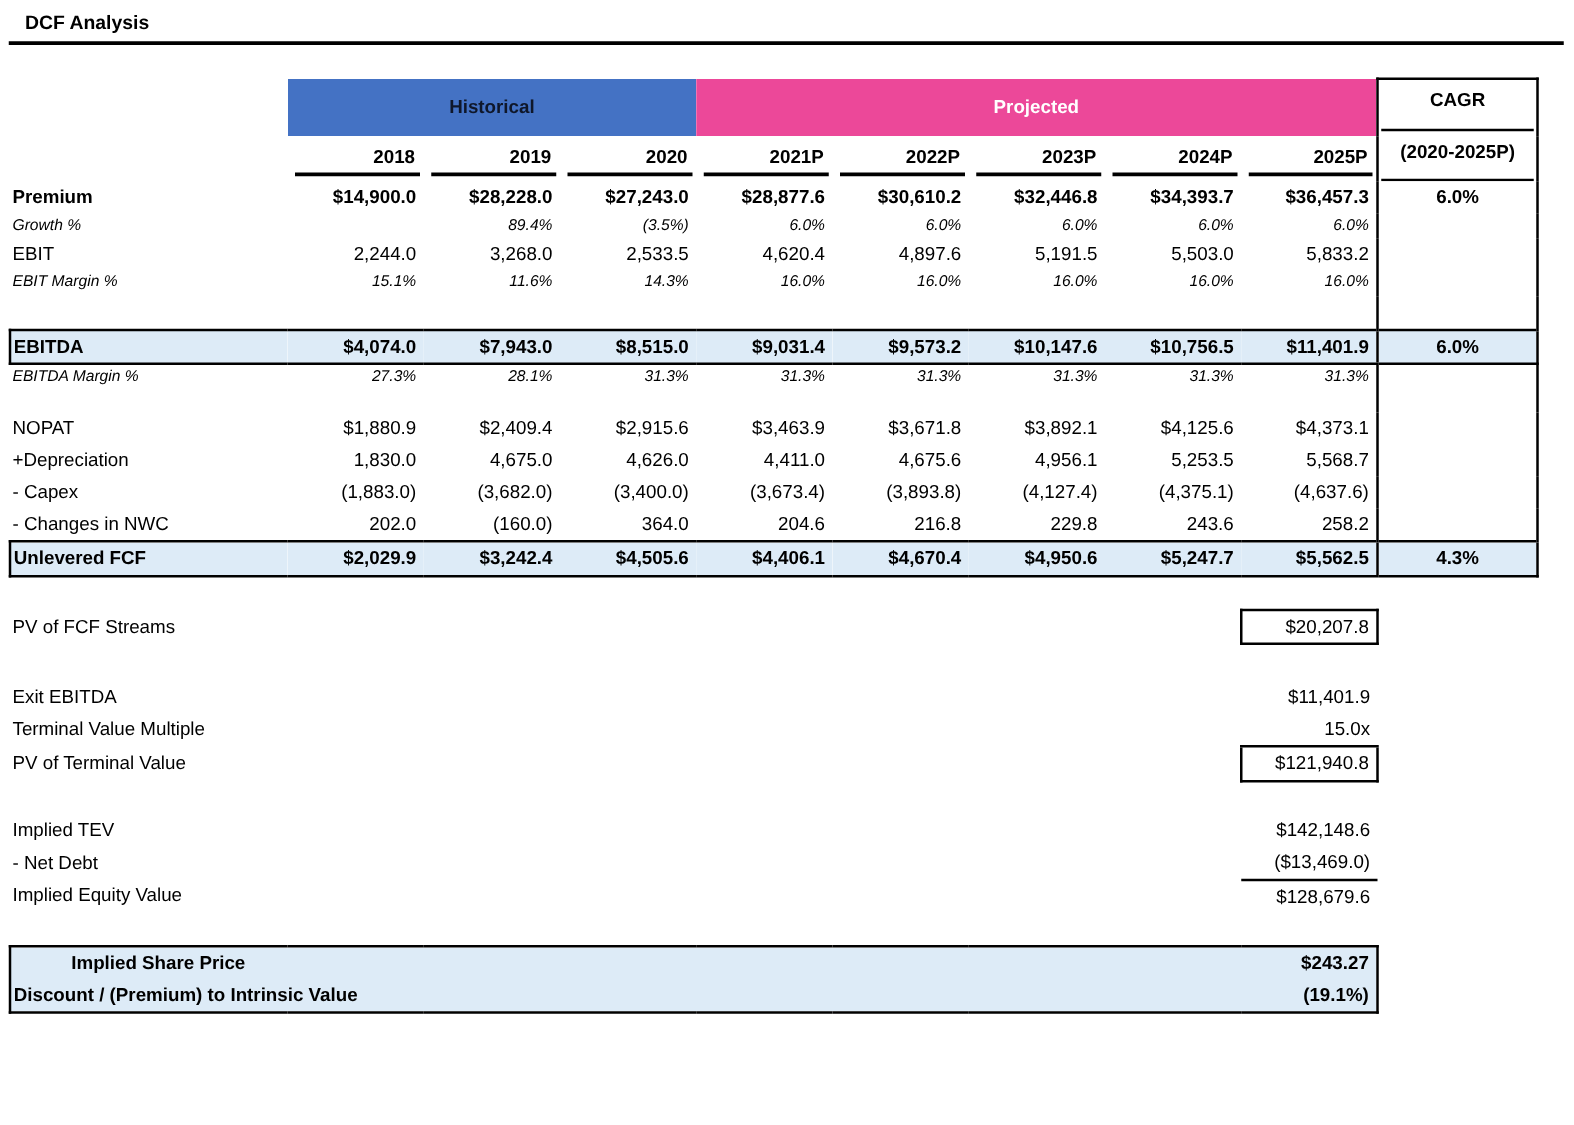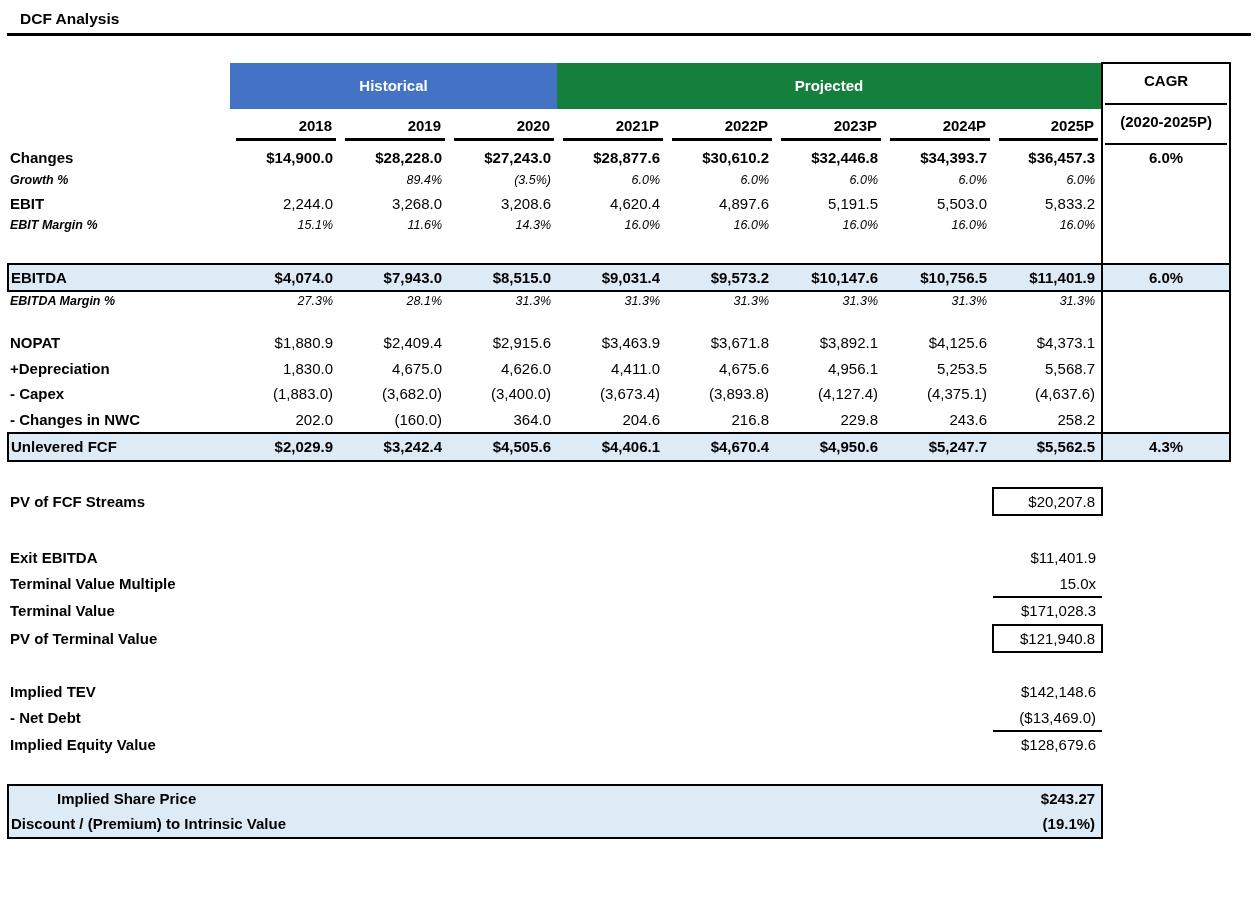--- a/index.html
+++ b/index.html
@@ -30,27 +30,27 @@
   col.c-cagr  { width: 128px; }
   td {
     font-size: 15px;
     text-align: right;
     padding: 3px 6px 3px 0;
     white-space: nowrap;
     vertical-align: middle;
     overflow: hidden;
     line-height: 1.3;
   }
-  td.label { text-align: left; padding: 3px 0 3px 2px; font-weight: bold; }
+  td.label { text-align: left; padding: 3px 0 3px 2px; }
   tr.bold td { font-weight: 700; }
   tr.it td { font-style: italic; font-size: 12.5px; padding-top: 1px; padding-bottom: 3px; }
   
   tr.band td { padding: 4px 0; font-weight: 700; text-align: center; font-size: 15px; height: 28px; }
-  td.hist { background: #4472C4; color: #ffffff; }
-  td.proj { background: #15803d; color: #fff; }
+  td.hist { background: #4472C4; color: #0f172a; }
+  td.proj { background: #ec4899; color: #fff; }
   
   tr.years td { padding: 0; height: 28px; }
   .yr .ul {
     border-bottom: 3px solid #000;
     margin: 0 3px 0 6px;
     padding: 3px 4px 2px 0;
     text-align: right; font-weight: 700;
   }
   .ul-c {
     border-bottom: 2.5px solid #000;
@@ -145,21 +145,21 @@
           </td>
       <td class="yr">
             <div class="ul">2025P</div>
           </td>
       <td class="cagr-cell">
             <div class="ul-c">(2020-2025P)</div>
           </td>
     </tr>
 
     <tr class="bold">
-      <td class="label">Changes</td>
+      <td class="label">Premium</td>
       <td>$14,900.0</td>
       <td>$28,228.0</td>
       <td>$27,243.0</td>
       <td>$28,877.6</td>
       <td>$30,610.2</td>
       <td>$32,446.8</td>
       <td>$34,393.7</td>
       <td>$36,457.3</td>
       <td class="cagr-cell">6.0%</td>
     </tr>
@@ -174,21 +174,21 @@
       <td>6.0%</td>
       <td>6.0%</td>
       <td>6.0%</td>
       <td class="cagr-cell"></td>
     </tr>
 
     <tr>
       <td class="label">EBIT</td>
       <td>2,244.0</td>
       <td>3,268.0</td>
-      <td>3,208.6</td>
+      <td>2,533.5</td>
       <td>4,620.4</td>
       <td>4,897.6</td>
       <td>5,191.5</td>
       <td>5,503.0</td>
       <td>5,833.2</td>
       <td class="cagr-cell"></td>
     </tr>
 
     <tr class="it">
       <td class="label">EBIT Margin %</td>
@@ -327,26 +327,20 @@
       <td></td>
     </tr>
 
     <tr>
       <td class="label">Terminal Value Multiple</td>
       <td colspan="7"></td>
       <td class="ubot">15.0x</td>
       <td></td>
     </tr>
 
-    <tr>
-      <td class="label">Terminal Value</td>
-      <td colspan="7"></td>
-      <td>$171,028.3</td>
-      <td></td>
-    </tr>
 
     <tr>
       <td class="label">PV of Terminal Value</td>
       <td colspan="7"></td>
       <td class="vbox">$121,940.8</td>
       <td></td>
     </tr>
 
     <tr class="sp">
           <td colspan="10"></td>

